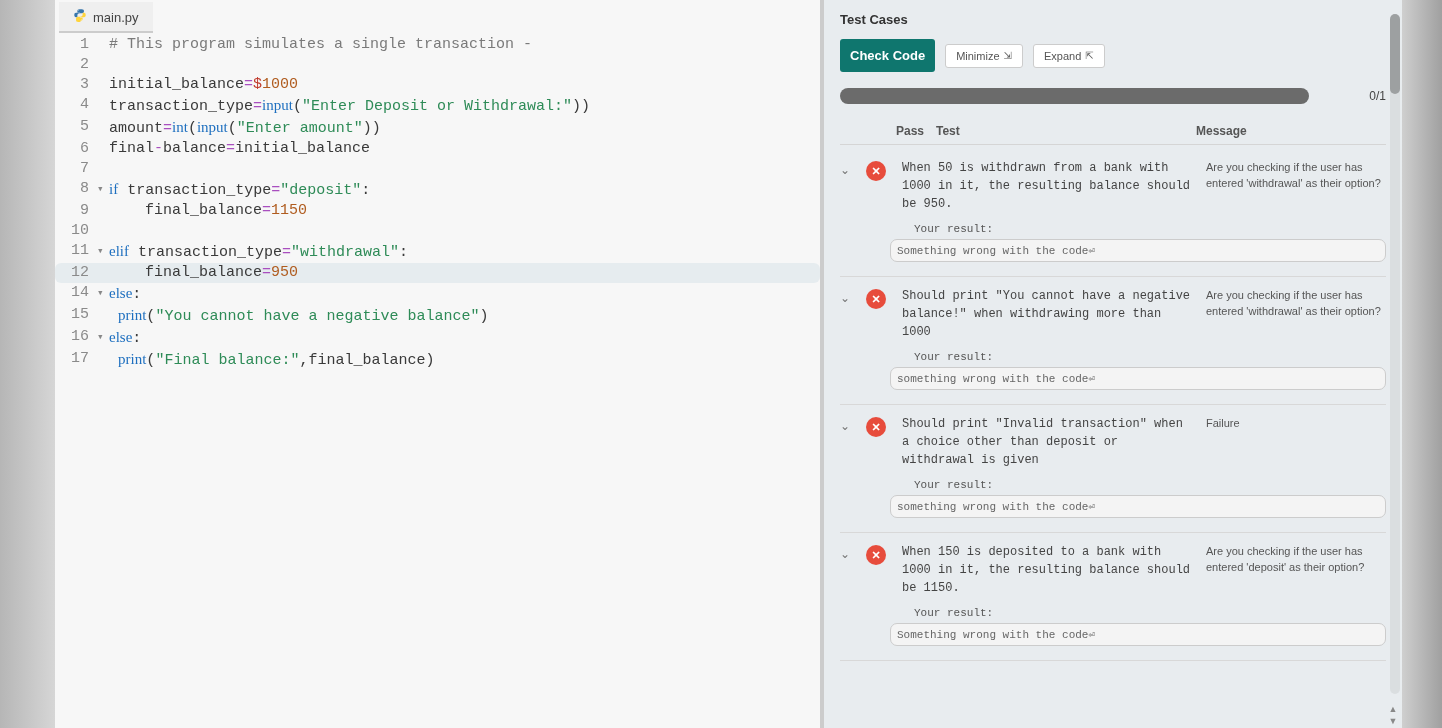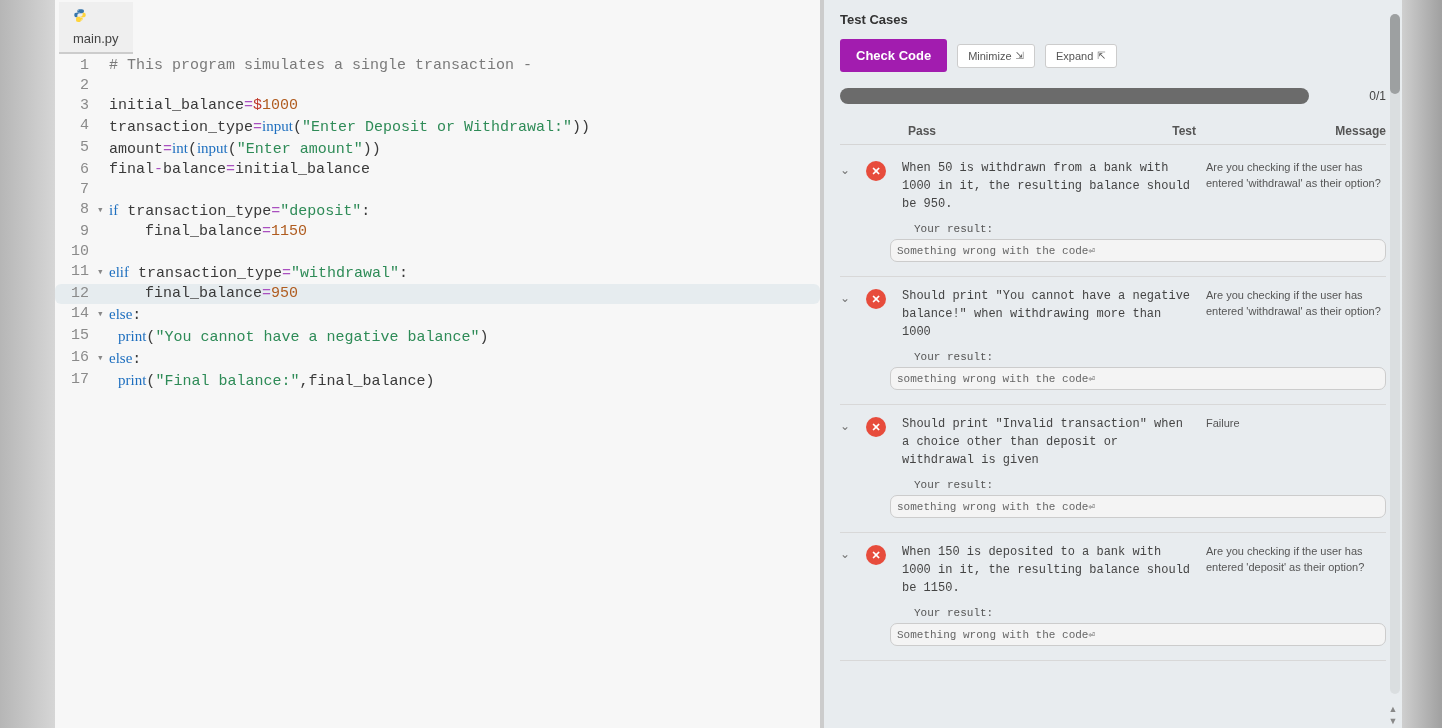--- a/index.html
+++ b/index.html
@@ -5,50 +5,50 @@
   * { box-sizing: border-box; margin: 0; padding: 0; }
   html, body { width: 1442px; height: 728px; overflow: hidden; font-family: Arial, Helvetica, sans-serif; }
   body { display: flex; background: #e8e8e8; }
 
   .left-gutter { width: 55px; background: linear-gradient(90deg,#b6b6b6,#d6d6d6); }
   .editor-pane { flex: 0 0 765px; background: #f7f7f7; display: flex; flex-direction: column; }
   .divider { width: 4px; background: #ccc; cursor: ew-resize; }
   .tests-pane { flex: 1; background: #e8ecef; display: flex; flex-direction: column; position: relative; }
   .right-gutter { width: 40px; background: linear-gradient(90deg,#cfcfcf,#a0a0a0); }
 
-  .file-tab { display: inline-flex; align-items: flex-start; gap: 6px; padding: 6px 14px; margin: 2px 0 0 4px; background: #efefef; border-bottom: 2px solid #ccc; font-size: 13px; color: #444; flex-direction: column; }
+  .file-tab { display: inline-flex; align-items: flex-end; gap: 6px; padding: 6px 14px; margin: 2px 0 0 4px; background: #efefef; border-bottom: 2px solid #ccc; font-size: 13px; color: #444; }
   .file-tab svg { width: 14px; height: 14px; }
 
   .code-area { flex: 1; overflow: auto; background: #f7f7f7; padding-top: 2px; }
   .code-line { display: flex; font-family: "Courier New", monospace; font-size: 15px; line-height: 20px; }
   .code-line .ln { width: 42px; text-align: right; padding-right: 8px; color: #8a8a8a; user-select: none; }
   .code-line .fold { width: 12px; color: #888; font-size: 11px; user-select: none; }
   .code-line .txt { white-space: pre; }
   .code-line.hl { background: #e6ecef; border-radius: 6px; }
   .tok-kw { color: #1e6fbf; font-family: Liberation Serif, serif; }
   .tok-num { color: #b05c1f; }
   .tok-op { color: #a94fbf; }
   .tok-str { color: #2e8b57; }
   .tok-cm { color: #7a7a7a; }
   .tok-plain { color: #3a3a3a; }
   .tok-err { color: #c0392b; }
 
   .tests-header { padding: 12px 16px 4px; }
   .tests-title { font-size: 13px; font-weight: 600; color: #333; margin-bottom: 12px; }
   .btn-row { display: flex; align-items: center; gap: 10px; margin-bottom: 16px; }
-  .btn-primary { background: #a21caf; color: #fff; border: none; padding: 9px 16px; font-size: 13px; font-weight: 600; border-radius: 3px; cursor: pointer; }
+  .btn-primary { background: #0f766e; color: #fff; border: none; padding: 9px 10px; font-size: 13px; font-weight: 600; border-radius: 3px; cursor: pointer; }
   .btn-secondary { background: #fff; color: #555; border: 1px solid #ccc; padding: 5px 10px; font-size: 11px; border-radius: 3px; cursor: pointer; display: inline-flex; align-items: center; gap: 4px; }
   .btn-secondary .exp-icon { font-size: 10px; }
 
   .progress-bar { height: 16px; background: #6b6b6b; border-radius: 8px; margin: 0 50px 0 0; }
   .progress-row { display: flex; align-items: center; gap: 10px; margin-bottom: 14px; }
   .progress-wrap { flex: 1; }
   .progress-text { font-size: 12px; color: #444; }
 
-  .test-table-head { display: flex; padding: 6px 0 6px 56px; font-size: 12px; color: #555; font-weight: 600; border-bottom: 1px solid #d5d5d5; text-align: right; }
+  .test-table-head { display: flex; padding: 6px 0 6px 56px; font-size: 12px; color: #555; font-weight: 600; border-bottom: 1px solid #d5d5d5; }
   .th-pass { width: 40px; }
   .th-test { flex: 1; }
   .th-msg { width: 190px; }
 
   .tests-scroll { flex: 1; overflow-y: auto; padding: 0 16px 10px 16px; }
 
   .test-case { border-bottom: 1px solid #d8d8d8; padding: 10px 0; }
   .tc-row { display: flex; gap: 12px; align-items: flex-start; }
   .tc-chevron { width: 14px; color: #777; font-size: 12px; cursor: pointer; padding-top: 4px; }
   .tc-pass { width: 24px; padding-top: 2px; }

